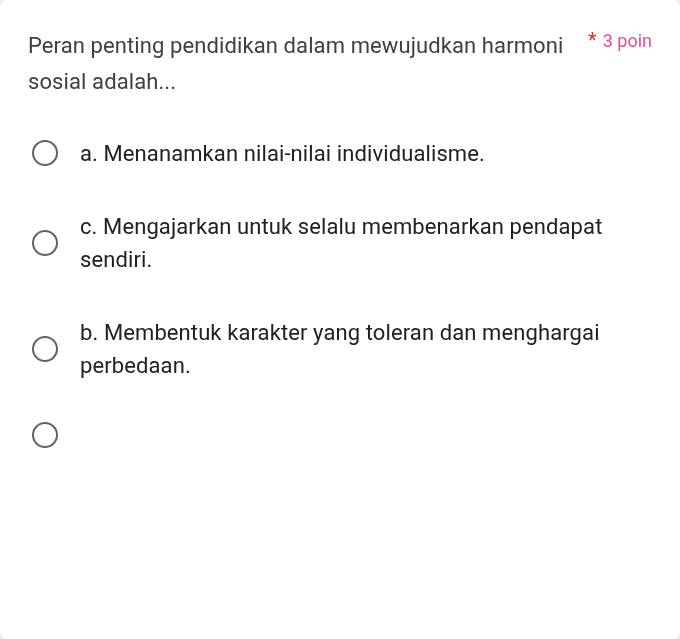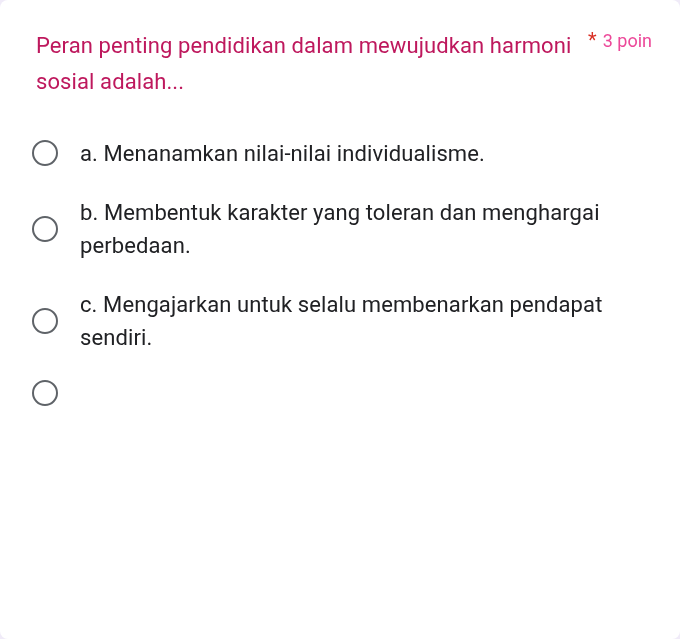--- a/index.html
+++ b/index.html
@@ -24,46 +24,45 @@
     }
     .header-row {
       display: flex;
       justify-content: space-between;
       align-items: flex-start;
       margin-bottom: 36px;
     }
     .question-text {
       font-size: 22px;
       line-height: 1.65;
-      color: #be185d;
+      color: #404040;
       letter-spacing: 0.1px;
       flex: 1;
       padding-right: 12px;
-      margin-left: 8px;
     }
     .meta {
       display: flex;
       align-items: baseline;
       gap: 6px;
       flex-shrink: 0;
       padding-top: 2px;
     }
     .required-asterisk {
       color: #d93025;
       font-size: 20px;
       line-height: 1;
     }
     .points {
       color: #ec4899;
       font-size: 18px;
     }
     .options {
       display: flex;
       flex-direction: column;
-      gap: 26px;
+      gap: 40px;
       padding-left: 4px;
     }
     .option {
       display: flex;
       align-items: center;
       gap: 22px;
       cursor: pointer;
     }
     .radio {
       width: 26px;
@@ -91,23 +90,23 @@
     </div>
   </div>
 
   <div class="options">
     <label class="option">
       <span class="radio"></span>
       <span class="option-label">a. Menanamkan nilai-nilai individualisme.</span>
     </label>
     <label class="option">
       <span class="radio"></span>
-      <span class="option-label">b. Membentuk karakter yang toleran dan menghargai perbedaan.</span>
+      <span class="option-label">c. Mengajarkan untuk selalu membenarkan pendapat sendiri.</span>
     </label>
     <label class="option">
       <span class="radio"></span>
-      <span class="option-label">c. Mengajarkan untuk selalu membenarkan pendapat sendiri.</span>
+      <span class="option-label">b. Membentuk karakter yang toleran dan menghargai perbedaan.</span>
     </label>
     <label class="option">
       <span class="radio"></span>
     </label>
   </div>
 </div>
 
 </body></html>

